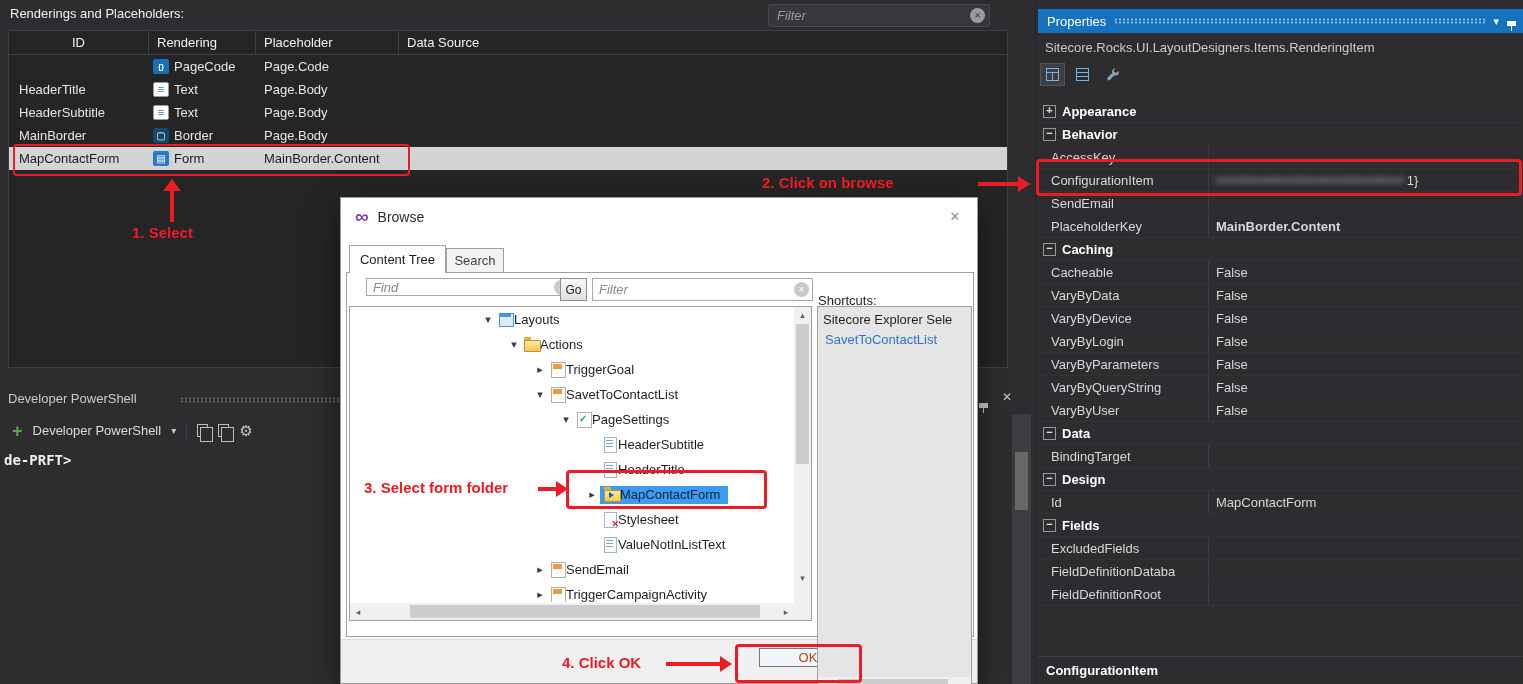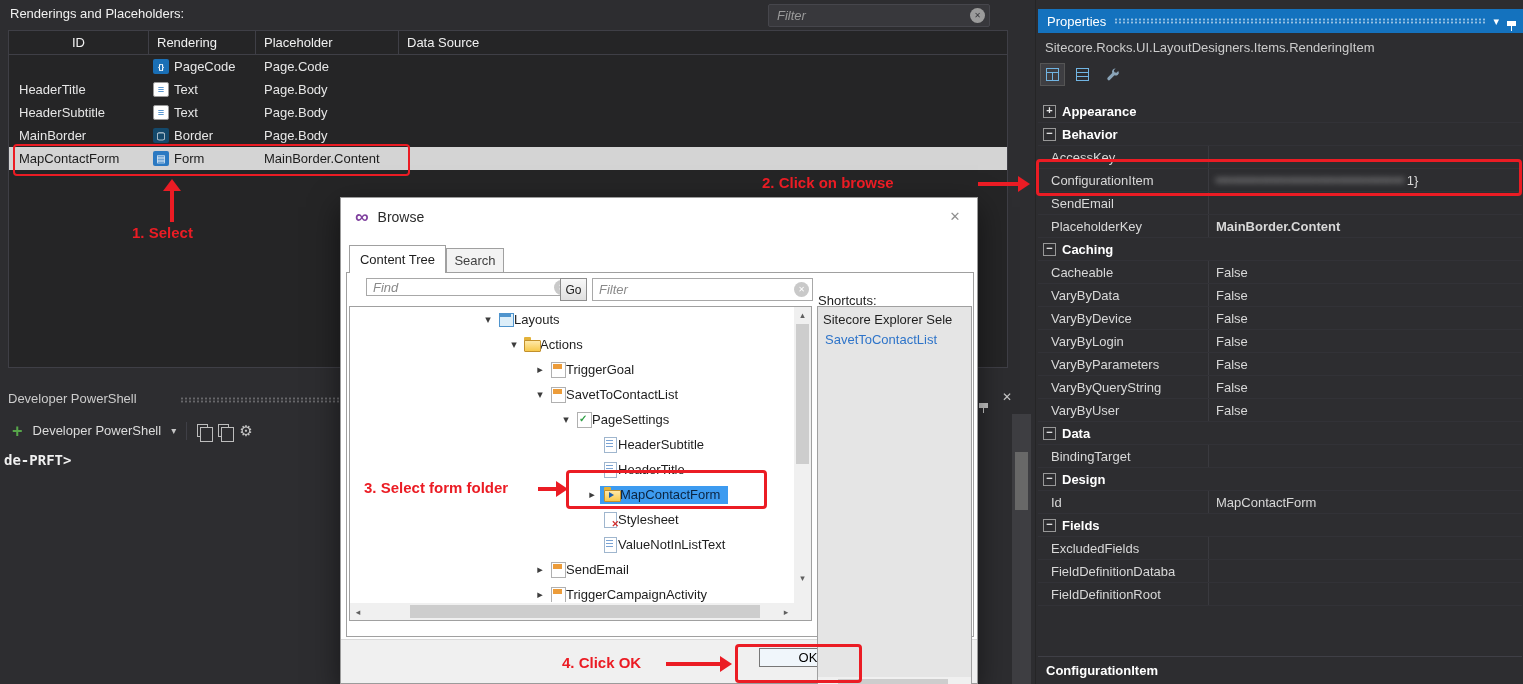--- a/index.html
+++ b/index.html
@@ -115,21 +115,21 @@
   .tree-hsb .sb-btn{width:16px;height:17px}
   .hth{left:60px;top:2px;width:350px;height:13px;background:#cdcdcd}
   .corner{right:0;bottom:0;width:17px;height:17px;background:#f0f0f0}
   .sc-head{padding:5px 2px 0 5px;color:#1e1e1e;white-space:nowrap;overflow:hidden}
   .sc-link{left:7px;top:25px;color:#2e74c9}
   .sc-hsb{left:0;bottom:0;width:153px;height:17px;display:flex;align-items:center;justify-content:space-between}
   .sc-hsb .sb-btn{width:16px;height:17px}
   .hth2{left:20px;top:2px;width:110px;height:13px;background:#cdcdcd}
   
   .dlg-footer{left:0;bottom:0;width:636px;height:44px;background:#f0f0f0;border-top:1px solid #d9d9d9}
-  .btn{position:absolute;top:8px;height:19px;display:flex;align-items:center;justify-content:center;color:#000000}
+  .btn{position:absolute;top:8px;height:19px;display:flex;align-items:center;justify-content:center;color:#c2410c}
   .btn.ok{left:418px;width:98px;background:#f0f6fb;border:1px solid #777}
   .btn.cancel{left:526px;width:92px;background:#c3e4f8;border:1px solid #569de0}
 
   
   .props{left:1035px;top:0;width:488px;height:684px;background:#2d2d30;border-left:1px solid #252526}
   .props .abs{position:absolute}
   .pp-head{left:2px;top:9px;width:486px;height:24px;background:#1472be;display:flex;align-items:center;
            padding:0 8px 0 9px;color:#fff;gap:8px}
   .pp-head .dots{flex:1;background-image:radial-gradient(circle,rgba(255,255,255,.55) 1px,transparent 1.2px)}
   .pp-type{left:9px;top:40px;color:#cccccc;white-space:nowrap}

